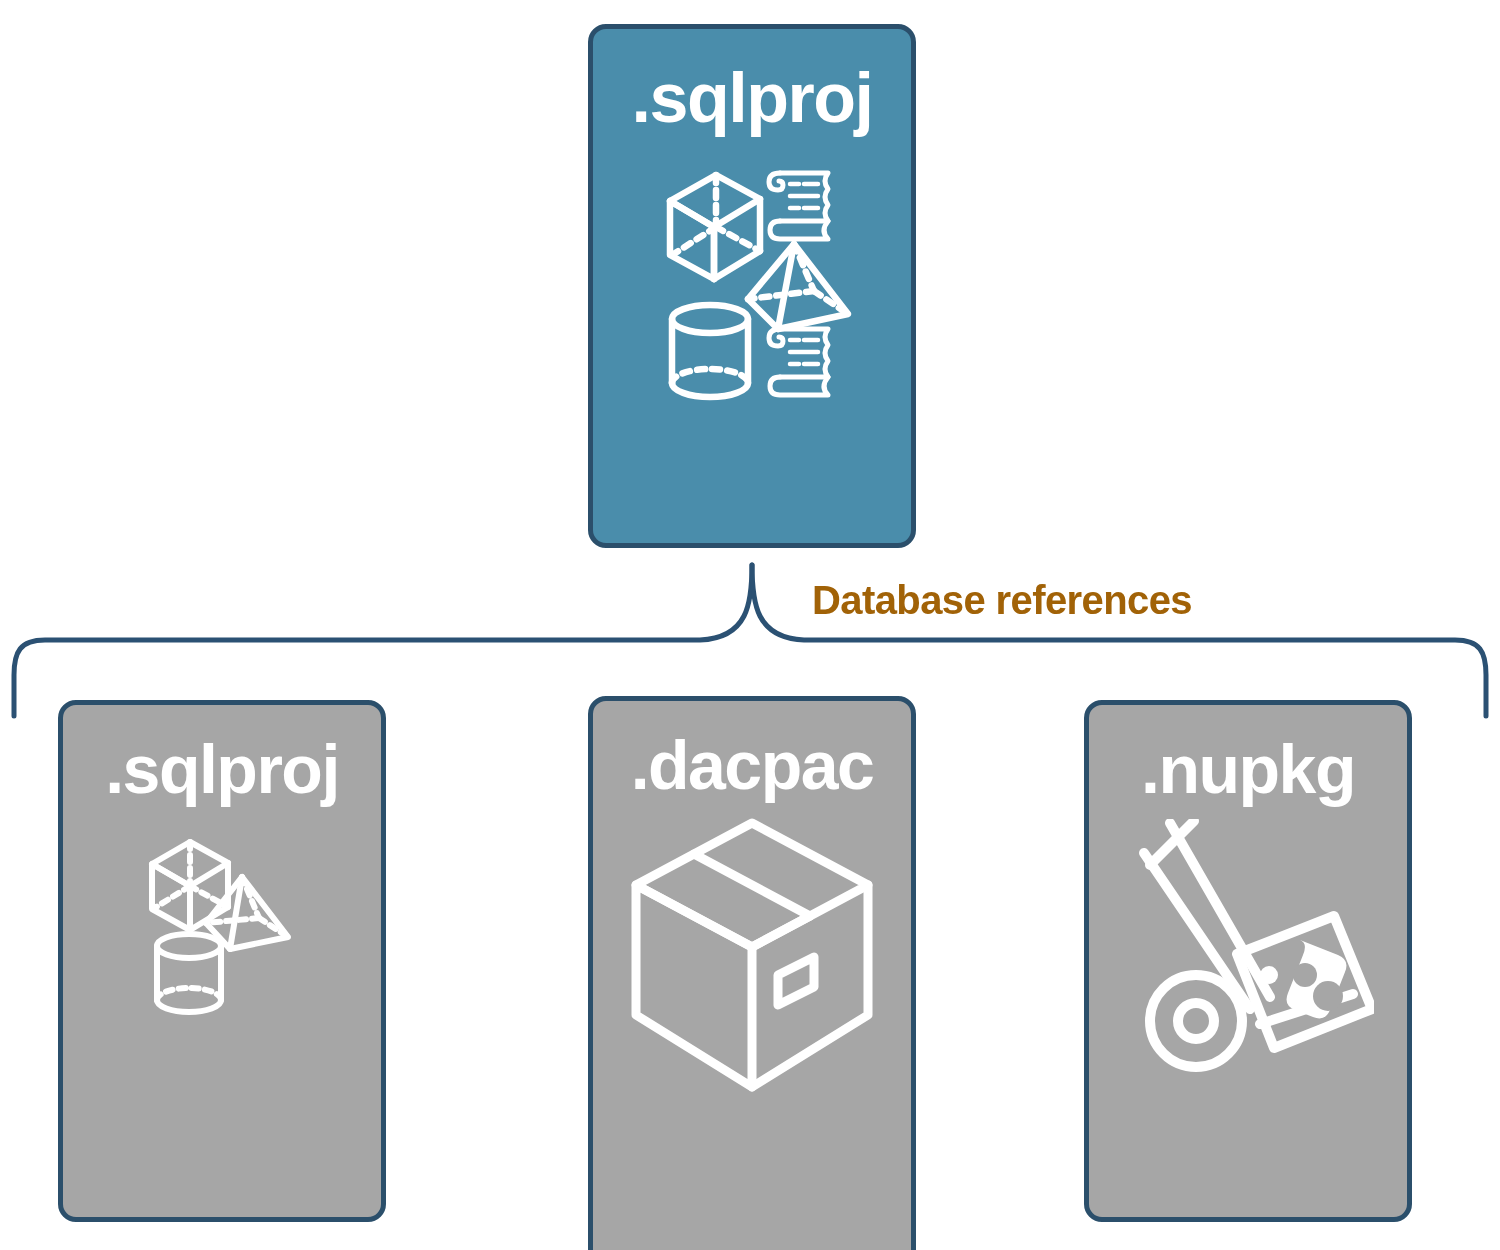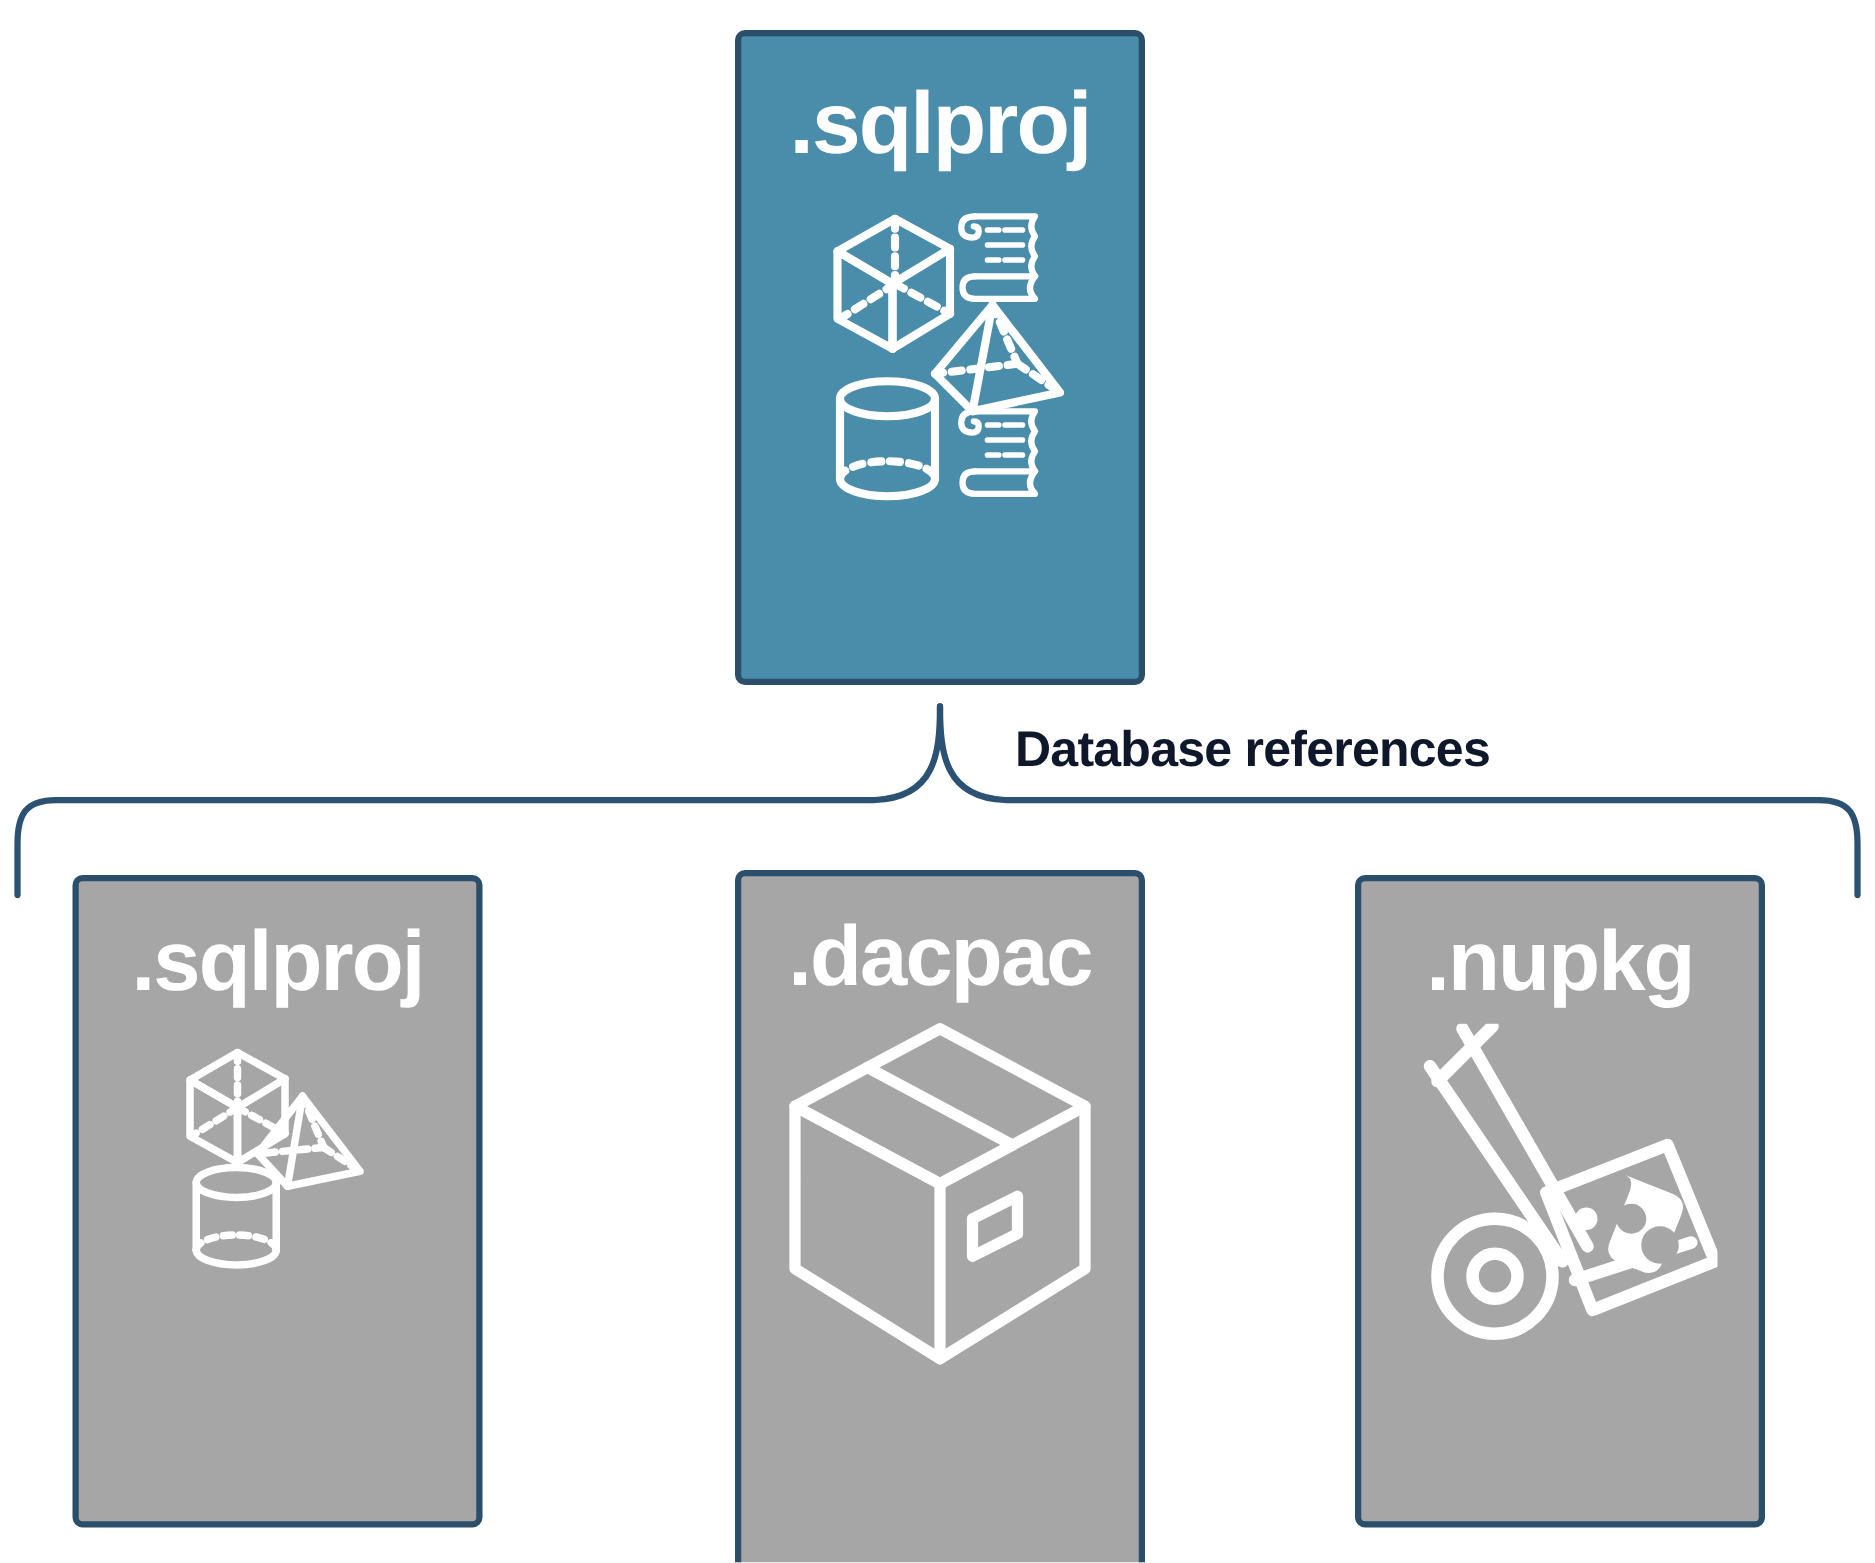--- a/index.html
+++ b/index.html
@@ -17,21 +17,21 @@
     height: 1250px;
     background: #ffffff;
     overflow: hidden;
   }
 
   
   .node {
     position: absolute;
     box-sizing: border-box;
     border: 5px solid #2B4F6B;
-    border-radius: 8px;
+    border-radius: 18px;
     display: flex;
     flex-direction: column;
     align-items: center;
   }
   .node.primary {
     background: #4A8DAB;
   }
   .node.secondary {
     background: #A6A6A6;
   }
@@ -78,21 +78,21 @@
 
   
   #edge-label {
     position: absolute;
     left: 812px;
     top: 578px;
     font-family: "Liberation Sans", sans-serif;
     font-weight: bold;
     font-size: 40px;
     letter-spacing: -0.6px;
-    color: #0f172a;
+    color: #a16207;
     white-space: nowrap;
     user-select: none;
   }
 </style>
 </head>
 <body>
 
 <div id="canvas">
 
   <div class="node primary" id="node-root">

